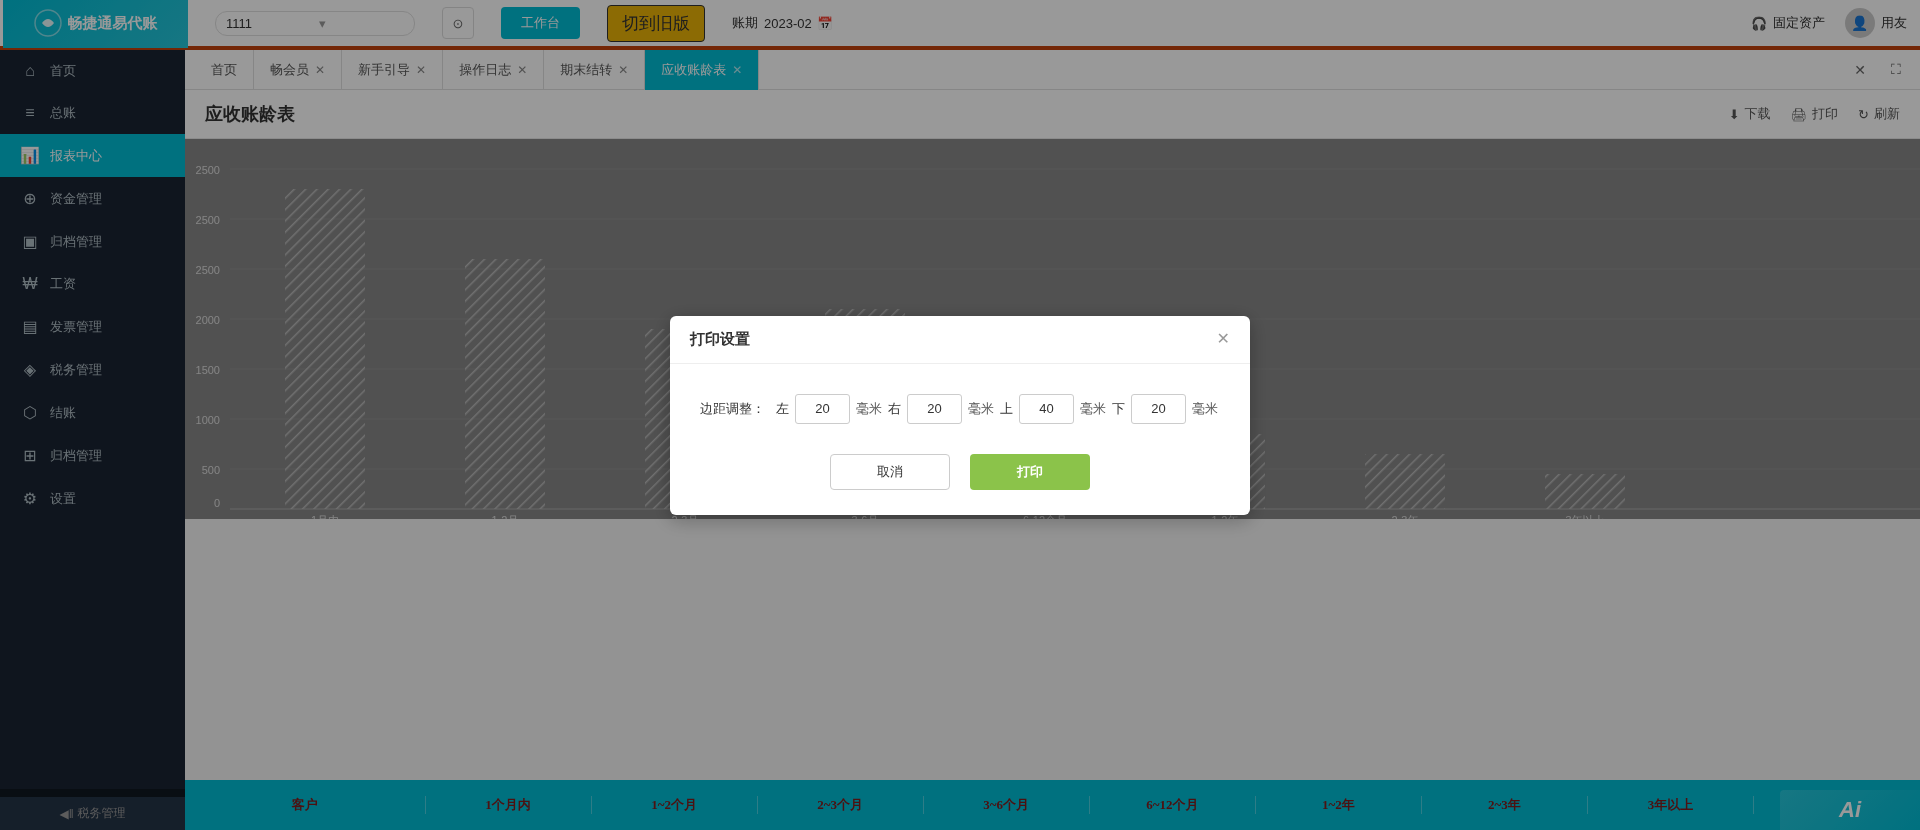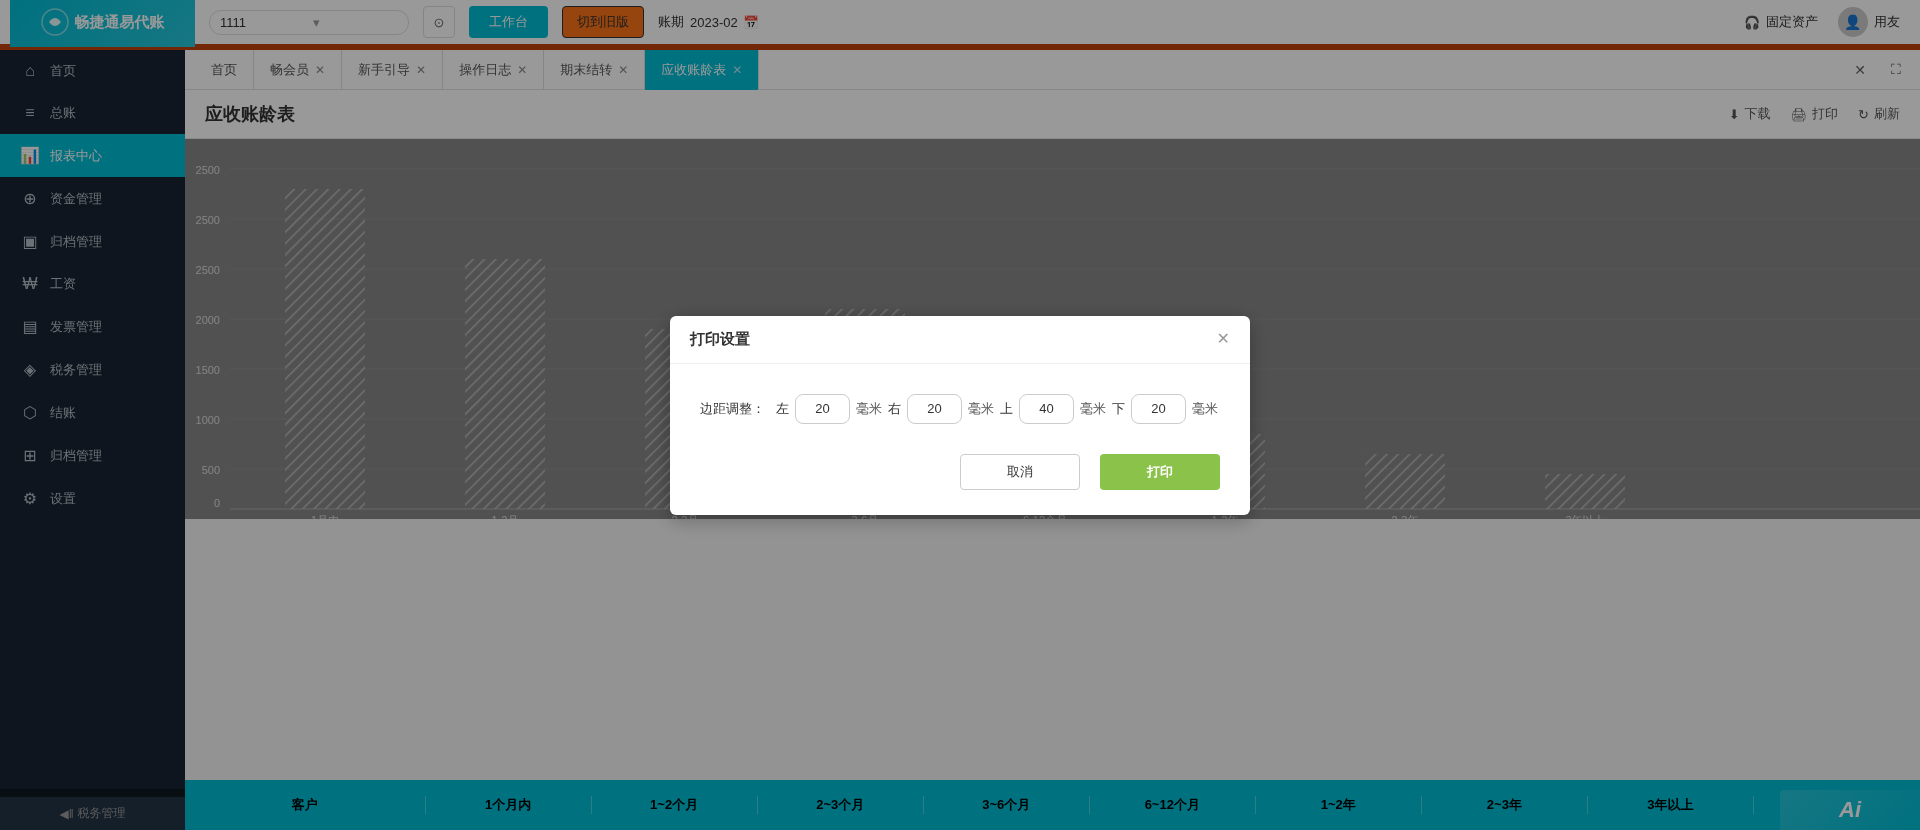--- a/index.html
+++ b/index.html
@@ -4,23 +4,23 @@
   <style>
     * { margin: 0; padding: 0; box-sizing: border-box; }
     body { font-family: 'Microsoft YaHei', Arial, sans-serif; font-size: 13px; background: #f0f0f0; width: 1920px; height: 830px; overflow: hidden; }
 
     
     .header {
       height: 50px;
       background: #fff;
       display: flex;
       align-items: center;
-      border-bottom: 6px solid #c2410c;
-      padding: 0 20px;
-      gap: 14px;
+      border-bottom: 4px solid #c2410c;
+      padding: 0 13px;
+      gap: 27px;
       position: relative;
       z-index: 10;
     }
     .logo-area {
       width: 185px;
       height: 50px;
       background: linear-gradient(135deg, #00bcd4, #26c6da);
       display: flex;
       align-items: center;
       justify-content: center;
@@ -63,25 +63,25 @@
       background: #00bcd4;
       color: #fff;
       border: none;
       border-radius: 4px;
       padding: 7px 20px;
       cursor: pointer;
       font-size: 13px;
     }
     .old-version-btn {
       border: 1px solid #333;
-      background: #f97316;
+      background: #eab308;
       border-radius: 4px;
       padding: 6px 14px;
       cursor: pointer;
-      font-size: 13px;
+      font-size: 17px;
       color: #333;
     }
     .period-area {
       display: flex;
       align-items: center;
       gap: 6px;
       color: #333;
       font-size: 13px;
     }
     .period-calendar {
@@ -279,25 +279,26 @@
       left: 0;
       right: 0;
       background: #00bcd4;
       height: 50px;
       display: flex;
       align-items: center;
     }
     .table-col {
       flex: 1;
       text-align: center;
-      color: #000000;
+      color: #7f1d1d;
       font-size: 13px;
       font-weight: bold;
       border-right: 1px solid rgba(255,255,255,0.3);
       padding: 0 8px;
+      font-family: Liberation Serif, serif;
     }
     .table-col:first-child { flex: 1.5; }
 
     
     .modal-overlay {
       position: fixed;
       inset: 0;
       background: rgba(0,0,0,0.4);
       display: flex;
       align-items: center;
@@ -349,33 +350,33 @@
       gap: 6px;
     }
     .margin-direction {
       color: #333;
       font-size: 13px;
     }
     .margin-input {
       width: 55px;
       height: 30px;
       border: 1px solid #ccc;
-      border-radius: 8px;
+      border-radius: 3px;
       text-align: center;
       font-size: 13px;
       color: #333;
       outline: none;
     }
     .margin-unit {
       color: #555;
       font-size: 13px;
     }
     .modal-footer {
       display: flex;
-      justify-content: flex-end;
+      justify-content: center;
       gap: 20px;
       padding: 10px 30px 25px;
     }
     .btn-cancel {
       width: 120px;
       height: 36px;
       border: 1px solid #ccc;
       background: #fff;
       border-radius: 4px;
       cursor: pointer;

